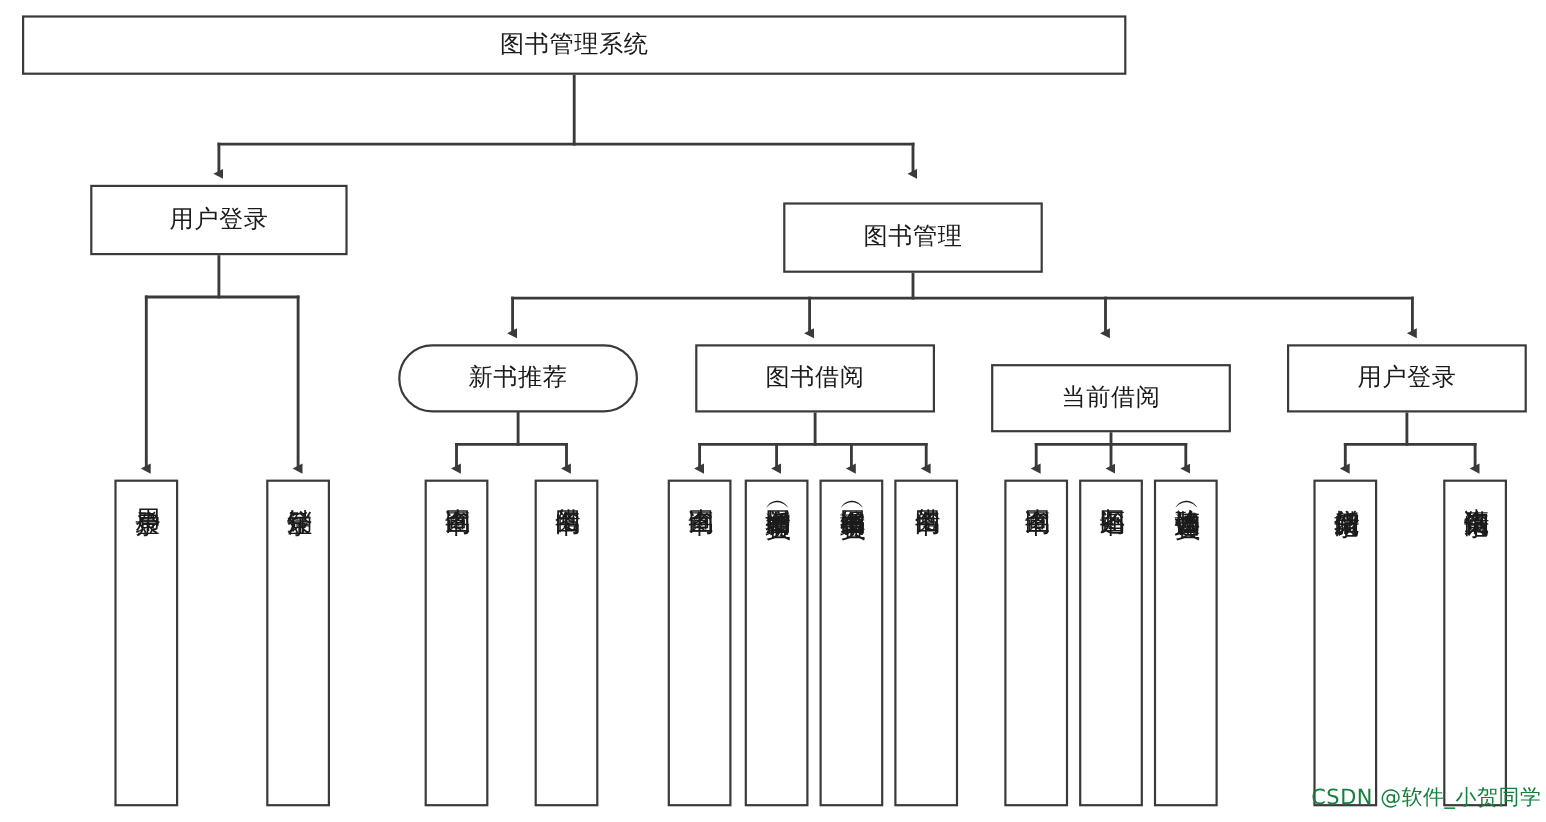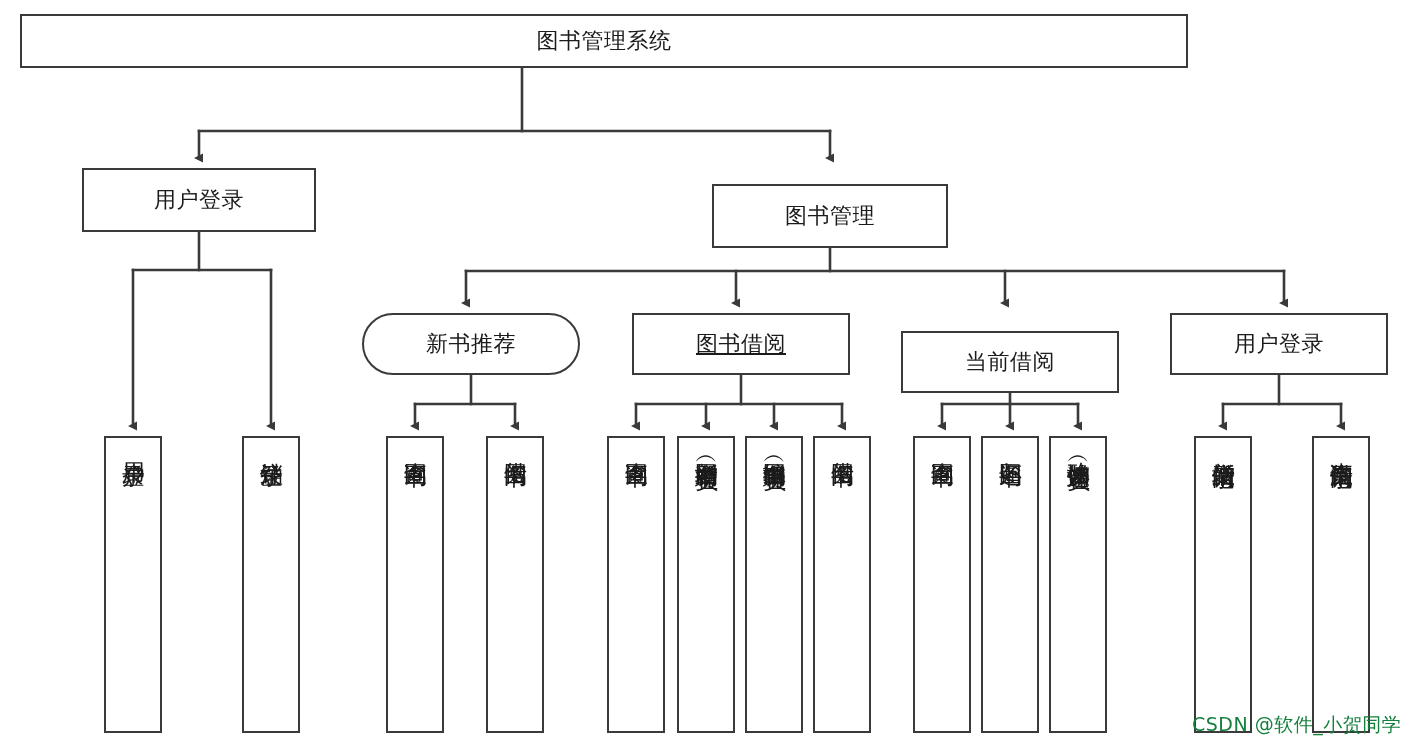--- a/index.html
+++ b/index.html
@@ -120,37 +120,37 @@
       <path d="M1010,404 L1010,426" marker-end="url(#arrow)"></path>
       <path d="M1078,404 L1078,426" marker-end="url(#arrow)"></path>
 
       <path d="M1279,375 L1279,404"></path>
       <path d="M1223,404 L1341,404"></path>
       <path d="M1223,404 L1223,426" marker-end="url(#arrow)"></path>
       <path d="M1341,404 L1341,426" marker-end="url(#arrow)"></path>
     </g>
   </svg>
 
-  <div class="node horiz" style="left:20px; top:14px; width:1168px; height:54px;">
+  <div class="node horiz" style="left:20px; top:14px; width:1004px; height:54px;">
     <span class="label">图书管理系统</span>
   </div>
 
   <div class="node horiz" style="left:82px; top:168px; width:234px; height:64px;">
     <span class="label">用户登录</span>
   </div>
 
   <div class="node horiz" style="left:712px; top:168px; width:236px; height:64px;margin-top:16px;">
     <span class="label">图书管理</span>
   </div>
 
   <div class="node horiz" style="left:362px; top:313px; width:218px; height:62px;border-radius:31px;">
     <span class="label">新书推荐</span>
   </div>
 
-  <div class="node horiz" style="left:632px; top:313px; width:218px; height:62px;text-decoration:underline;">
+  <div class="node horiz" style="left:632px; top:313px; width:218px; height:62px;">
     <span class="label">图书借阅</span>
   </div>
 
   <div class="node horiz" style="left:901px; top:331px; width:218px; height:62px;">
     <span class="label">当前借阅</span>
   </div>
 
   <div class="node horiz" style="left:1170px; top:313px; width:218px; height:62px;">
     <span class="label">用户登录</span>
   </div>

